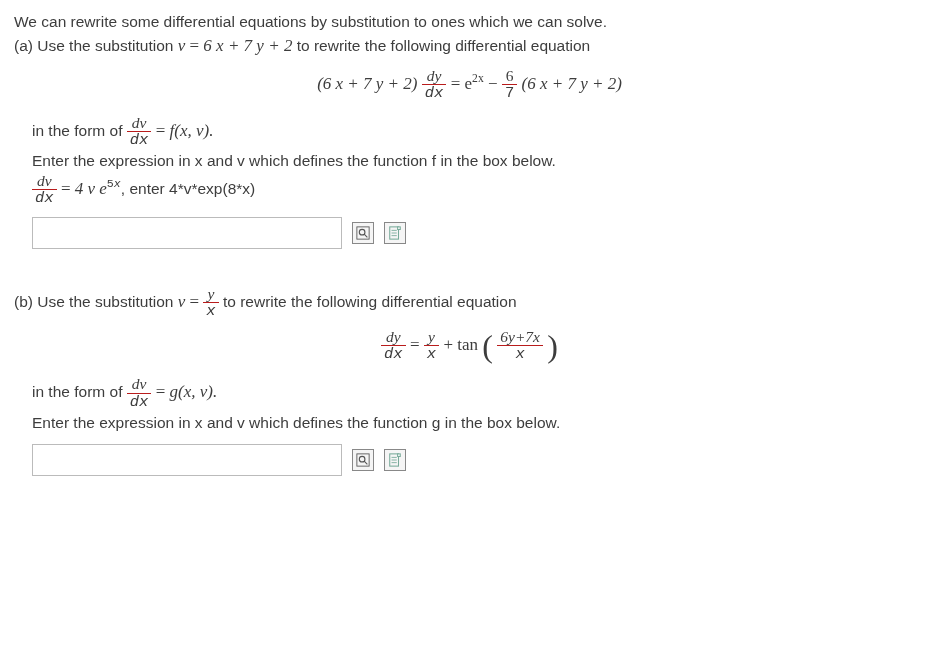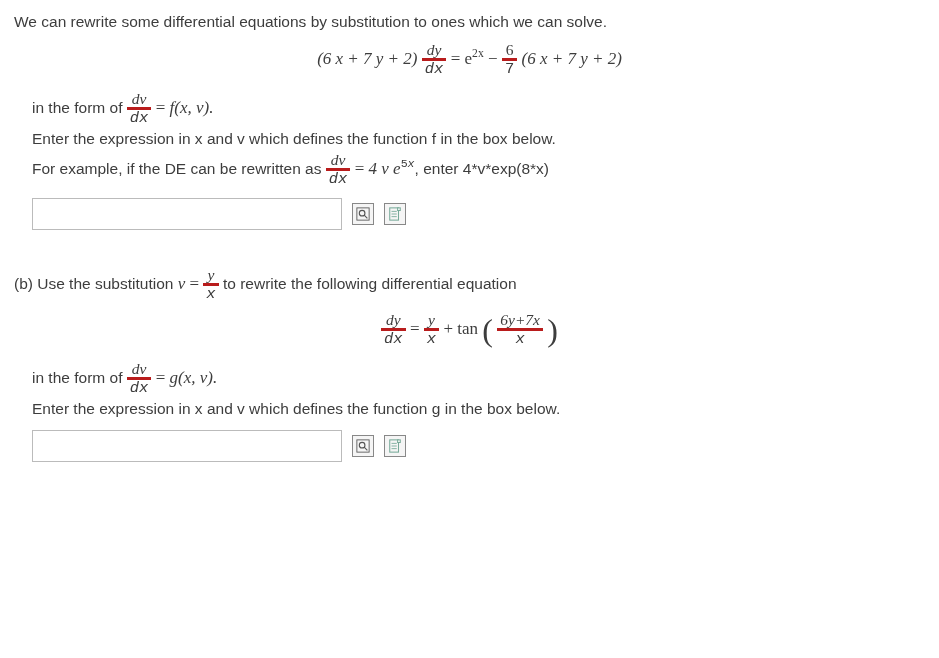--- a/index.html
+++ b/index.html
@@ -25,21 +25,21 @@
     margin: 8px 0 12px 0;
   }
   .frac {
     display: inline-block;
     vertical-align: middle;
     text-align: center;
     font-family: "Times New Roman", Times, serif;
   }
   .frac .num {
     display: block;
-    border-bottom: 3px solid #b91c1c;
+    border-bottom: 1px solid #b91c1c;
     padding: 0 3px;
     line-height: 1.1;
   }
   .frac .den {
     display: block;
     padding: 0 3px;
     line-height: 1.1;
     font-family: Liberation Mono, monospace;
   }
   .sup {
@@ -87,20 +87,23 @@
     line-height: 0;
   }
   .part { margin-bottom: 36px; }
 </style>
 </head>
 <body>
 
 <div>We can rewrite some differential equations by substitution to ones which we can solve.</div>
 
 <div class="part">
+  <div>
+    <span>(a) Use the substitution </span><span class="math">v</span><span class="math math-up"> = </span><span class="math">6 x + 7 y + 2</span><span> to rewrite the following differential equation</span>
+  </div>
 
   <div class="eqline">
     <span class="math">(6 x + 7 y + 2)</span>
     <span class="frac">
       <span class="num" style="font-style:italic;">dy</span>
       <span class="den" style="font-style:italic;">dx</span>
     </span>
     <span class="math math-up"> = </span>
     <span class="math math-up">e</span><span class="math math-up sup"><span style="font-style:normal;">2x</span></span>
     <span class="math math-up"> − </span>
@@ -118,21 +121,20 @@
       <span class="den" style="font-style:italic;">dx</span>
     </span>
     <span class="math math-up"> = </span><span class="math">f(x, v).</span>
   </div>
 
   <div class="indent">
     <span>Enter the expression in x   and v    which defines the function f   in the box below.</span>
   </div>
 
   <div class="indent">
-    <span>For example, if the DE can be rewritten as </span>
     <span class="frac">
       <span class="num" style="font-style:italic;">dv</span>
       <span class="den" style="font-style:italic;">dx</span>
     </span>
     <span class="math math-up"> = </span><span class="math">4 v e</span><span class="math sup-it"><span style="font-style:normal;">5</span><span style="font-style:italic;">x</span></span><span>, enter 4*v*exp(8*x)</span>
   </div>
 
   <div class="indent inputrow">
     <input class="answer" type="text" style="">
     <span class="iconbtn">

